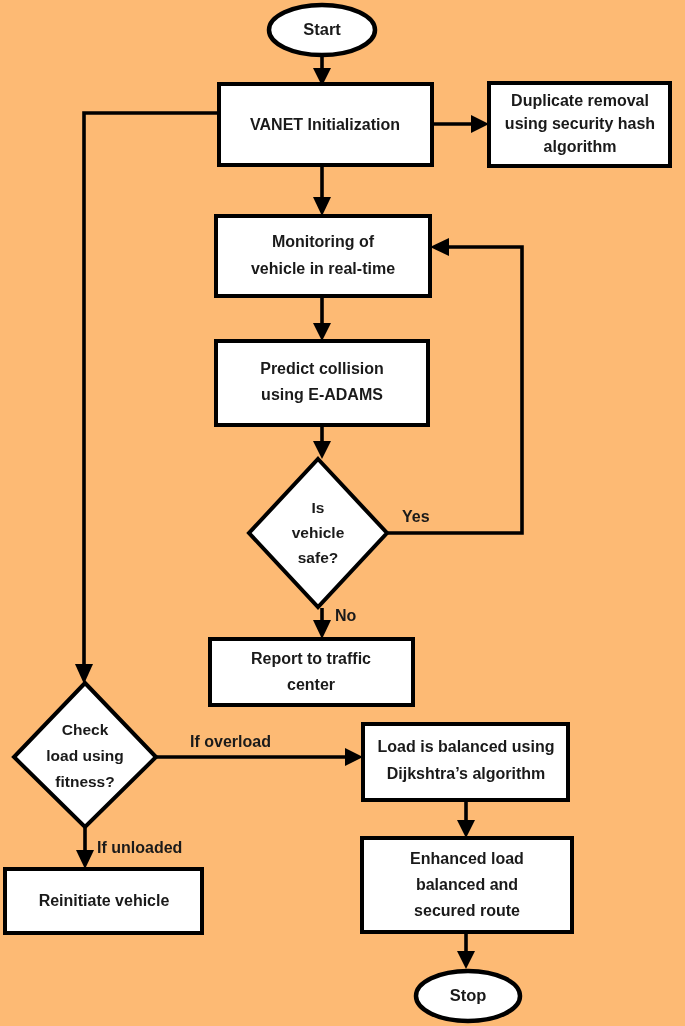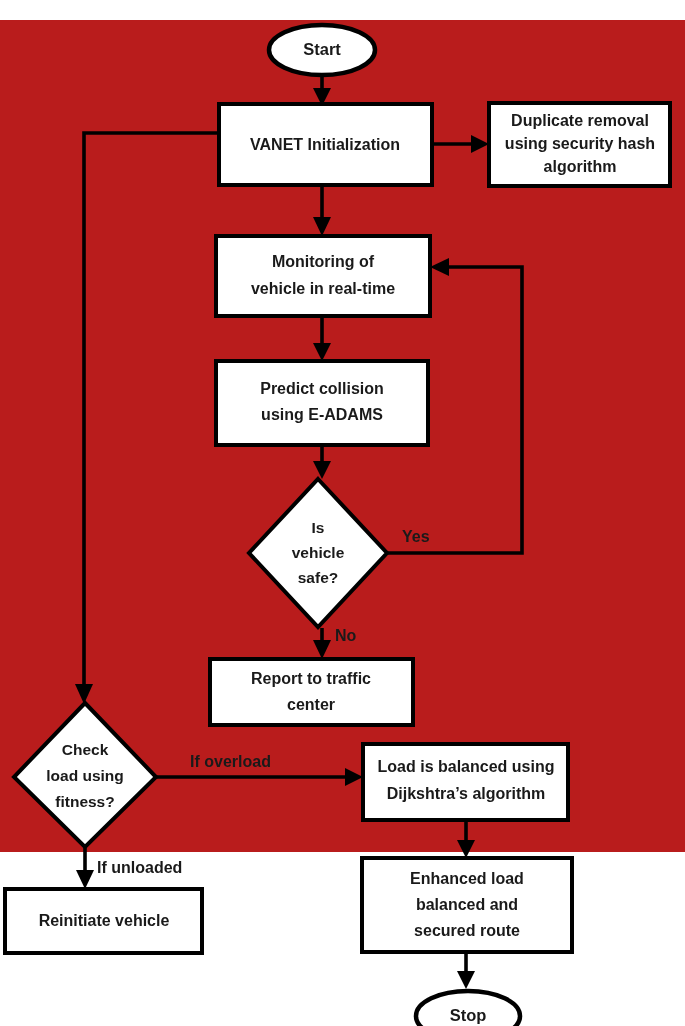--- a/index.html
+++ b/index.html
@@ -10,23 +10,22 @@
   }
   body {
     width: 685px;
     height: 1026px;
     font-family: "Liberation Sans", sans-serif;
     overflow: hidden;
   }
   #flowchart-root {
     position: relative;
     width: 685px;
-    height: 832px;
-    background: #b91c1c;
-    margin-top: 20px;
+    height: 1026px;
+    background: #fdba74;
   }
   svg#flow-svg {
     display: block;
     width: 685px;
     height: 1026px;
   }
   .node-shape {
     fill: #ffffff;
     stroke: #000000;
     stroke-width: 4;

